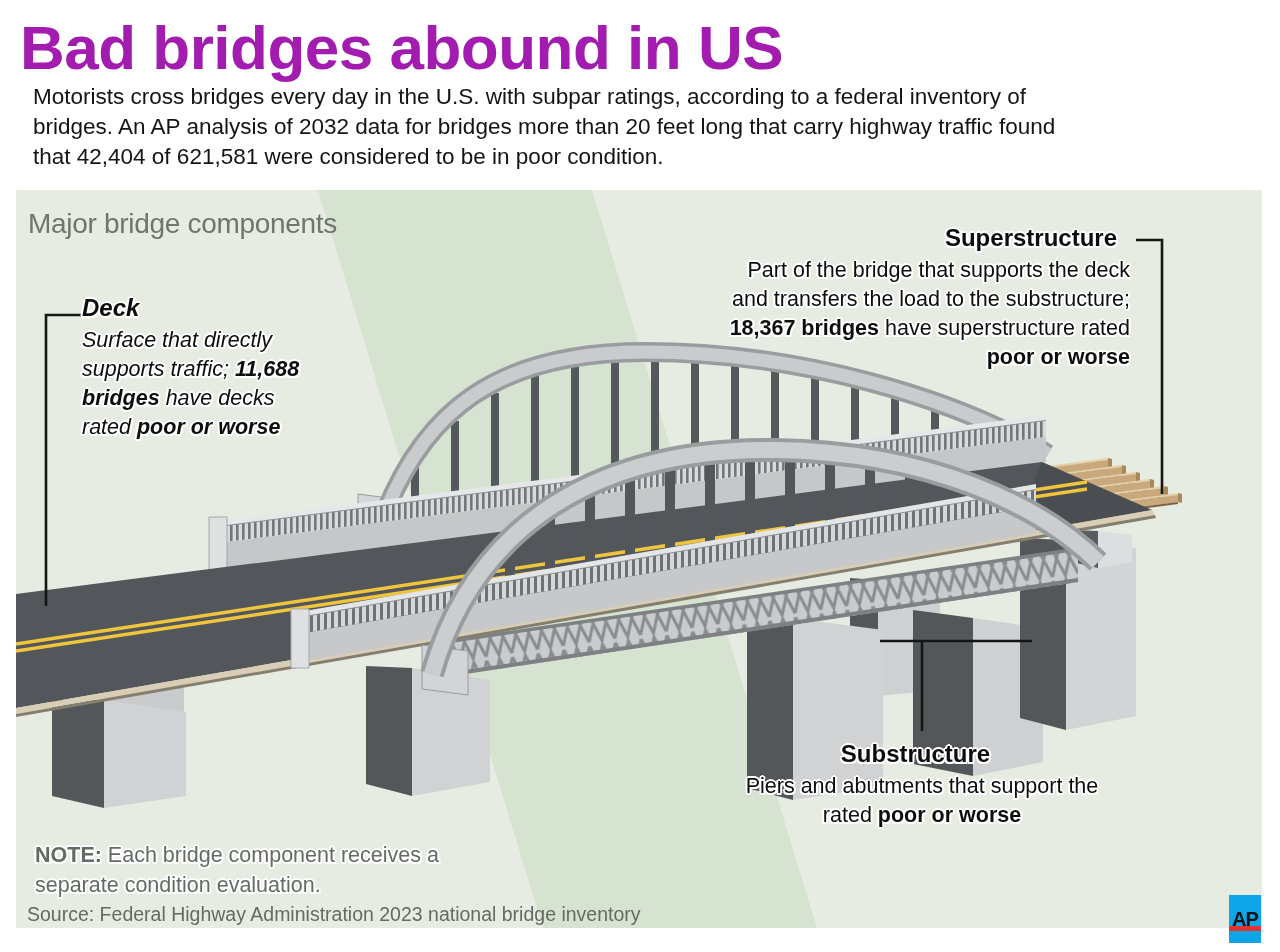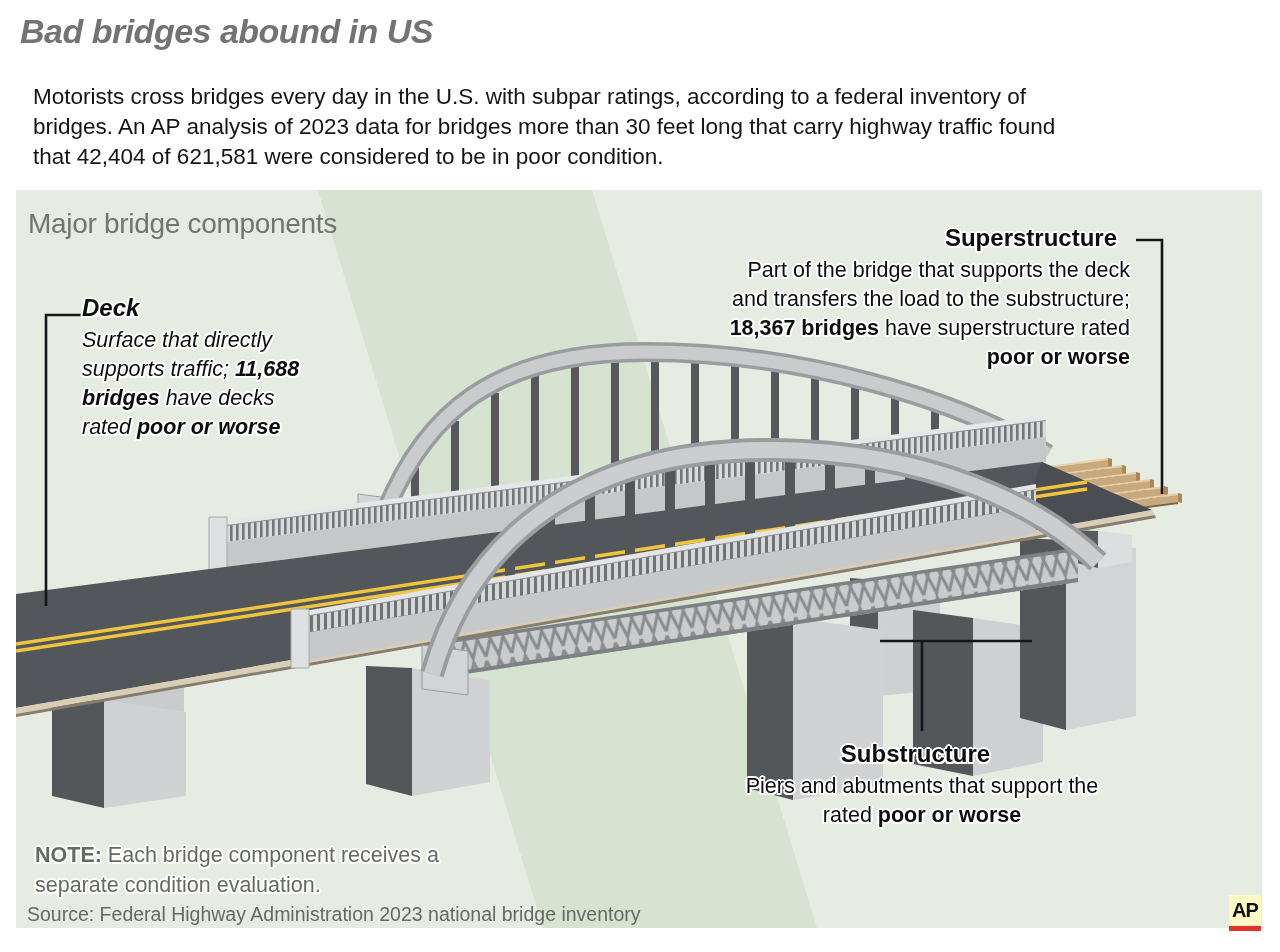--- a/index.html
+++ b/index.html
@@ -1,33 +1,33 @@
 <!DOCTYPE html>
 <html><head>
 <meta charset="utf-8">
 <style>
   html,body{margin:0;padding:0;background:#ffffff;}
   body{font-family:"Liberation Sans", sans-serif; width:1280px; height:952px; position:relative; overflow:hidden;}
   .abs{position:absolute;}
-  .page-title{left:20px; top:12px; font-size:34px; font-weight:bold; letter-spacing:-0.5px; color:#737373; white-space:nowrap;font-style:italic;}
+  .page-title{left:20px; top:12px; font-size:62px; font-weight:bold; letter-spacing:-0.5px; color:#a21caf; white-space:nowrap;}
   .intro{left:21px; top:82px; font-size:22.5px; line-height:30px; color:#141414;margin-left:12px;}
   .panel-heading{left:28px; top:208px; font-size:28px; font-weight:normal; color:#70756d; letter-spacing:-0.3px; white-space:nowrap;}
   .halo{text-shadow:-1.5px -1.5px 0 #fff,1.5px -1.5px 0 #fff,-1.5px 1.5px 0 #fff,1.5px 1.5px 0 #fff,0 -2px 0 #fff,0 2px 0 #fff,-2px 0 0 #fff,2px 0 0 #fff;}
   .callout{color:#0d0d0d;}
   .callout h3{margin:0 13px 4px 0; font-size:24px; font-weight:bold;}
   .callout .ln{font-size:21.5px; line-height:29px; white-space:nowrap;}
   .b{font-weight:bold;text-align:right;}
   .deck-callout{left:82px; top:294px; text-align:left;font-style:italic;}
   .super-callout{left:610px; width:520px; top:224px; text-align:right;}
   .sub-callout{left:722px; width:400px; top:740px; text-align:center;}
   .note-block{left:27px; top:840px; font-size:21.5px; line-height:30px; color:#646b64;}
   .note-block .ln{white-space:nowrap;margin-left:8px;}
   .source-line{left:27px; top:903px; font-size:19.5px; color:#646b64; white-space:nowrap;}
   .ap-logo{left:1229px; top:895px; width:32px; height:37px;}
-  .ap-box{position:absolute; left:0; top:0; width:32px; height:30px; background:#fef9c3; display:flex; align-items:center; justify-content:center; font-size:20px; font-weight:900; color:#111; letter-spacing:-1px;}
+  .ap-box{position:absolute; left:0; top:0; width:32px; height:48px; background:#0ea5e9; display:flex; align-items:center; justify-content:center; font-size:20px; font-weight:900; color:#111; letter-spacing:-1px;}
   .ap-bar{position:absolute; left:0; top:31px; width:32px; height:5px; background:#e2342c;}
 </style>
 </head>
 <body>
 
 <svg class="abs" style="left:0;top:0;" width="1280" height="952" viewBox="0 0 1280 952">
   <defs>
     <clipPath id="panelClip">
         <rect x="16" y="190" width="1246" height="738"></rect>
       </clipPath>
@@ -177,21 +177,21 @@
       <path d="M1136,240 L1162,240 L1162,494"></path>
       <path d="M880,641 L1032,641 M922,641 L922,731"></path>
     </g>
   </g>
 </svg>
 
 <div class="abs page-title">Bad bridges abound in US</div>
 
 <div class="abs intro">
   <div>Motorists cross bridges every day in the U.S. with subpar ratings, according to a federal inventory of</div>
-  <div>bridges. An AP analysis of 2023 data for bridges more than 30 feet long that carry highway traffic found</div>
+  <div>bridges. An AP analysis of 2032 data for bridges more than 20 feet long that carry highway traffic found</div>
   <div>that 42,404 of 621,581 were considered to be in poor condition.</div>
 </div>
 
 <div class="abs panel-heading">Major bridge components</div>
 
 <div class="abs callout deck-callout halo">
   <h3>Deck</h3>
   <div class="ln"><span>Surface that directly</span><span class="b"></span><span></span></div>
   <div class="ln"><span>supports traffic; </span><span class="b">11,688</span><span></span></div>
   <div class="ln"><span></span><span class="b">bridges</span><span> have decks</span></div>

